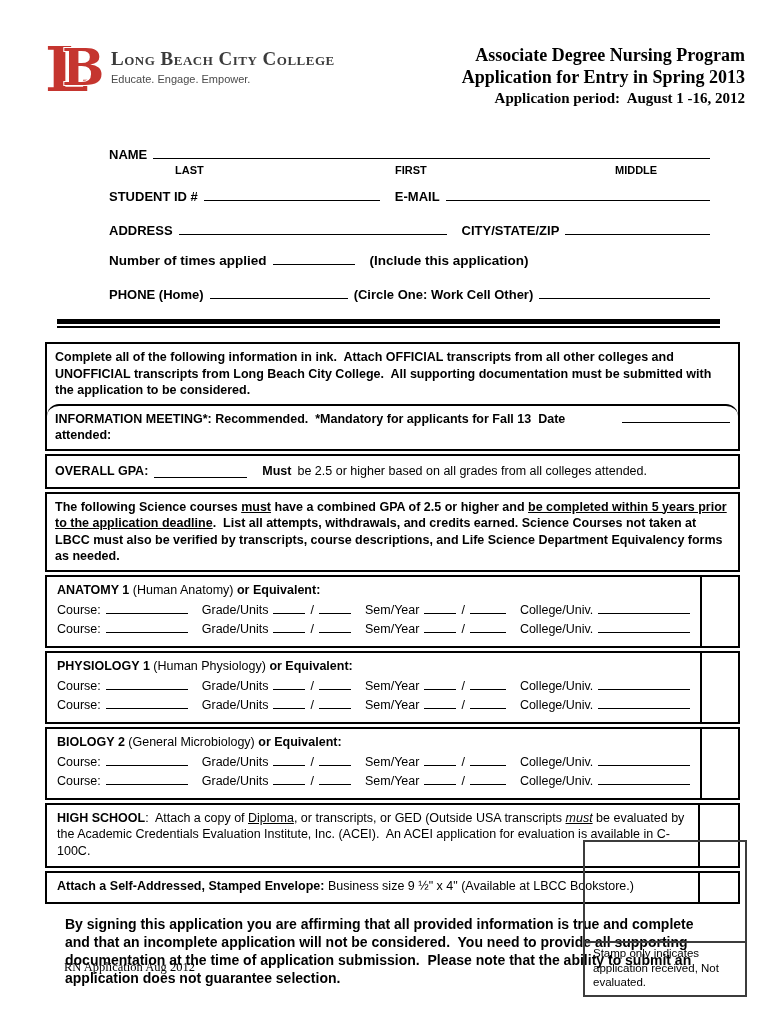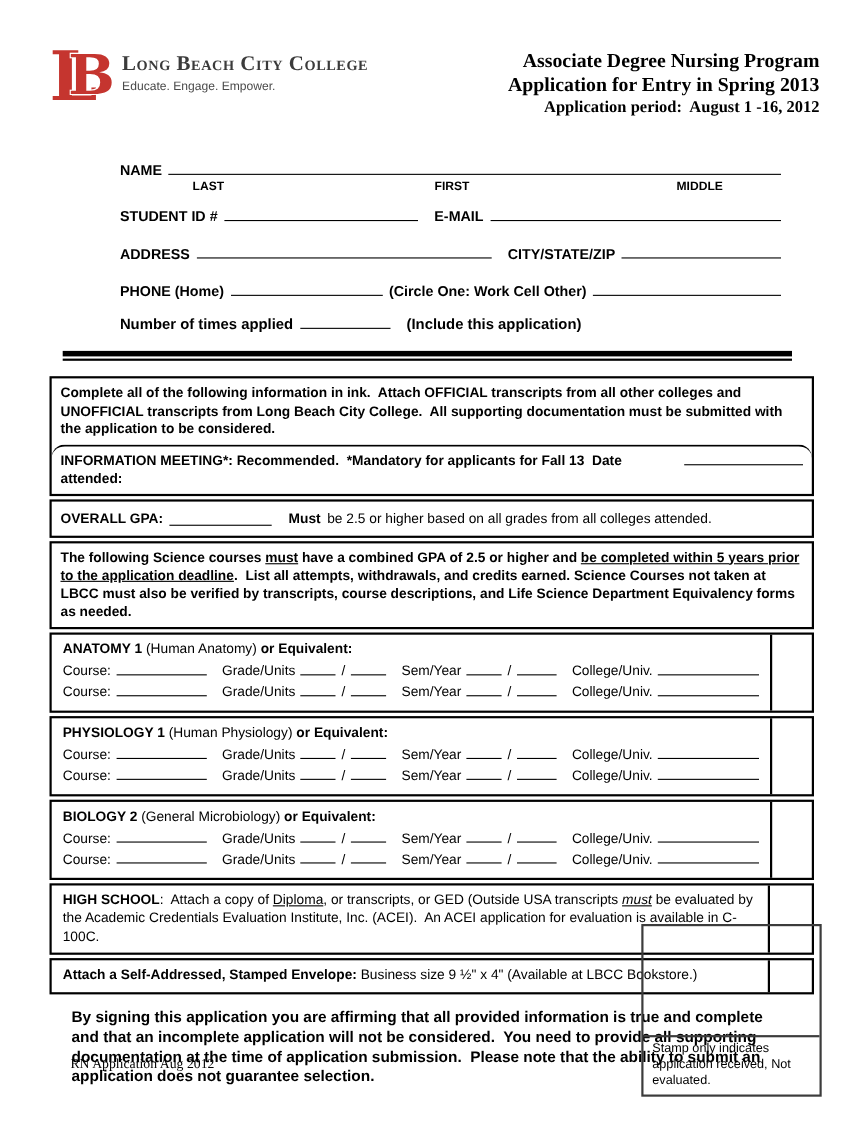--- a/index.html
+++ b/index.html
@@ -102,31 +102,31 @@
       <span class="bl grow"></span>
     </div>
 
     <div class="frow mt19">
       <b>ADDRESS</b>
       <span class="bl" style="width:268px"></span>
       <b class="gapL">CITY/STATE/ZIP</b>
       <span class="bl grow"></span>
     </div>
 
+    <div class="frow mt15 times-row">
+      <b>Number of times applied</b>
+      <span class="bl" style="width:82px"></span>
+      <b class="gapL">(Include this application)</b>
+    </div>
+
     <div class="frow mt19">
       <b>PHONE (Home)</b>
       <span class="bl" style="width:138px"></span>
       <b>(Circle One: Work Cell Other)</b>
       <span class="bl grow"></span>
-    </div>
-
-    <div class="frow mt15 times-row">
-      <b>Number of times applied</b>
-      <span class="bl" style="width:82px"></span>
-      <b class="gapL">(Include this application)</b>
     </div>
   </div>
 
   <div class="double-rule">
     <div class="dr-thick"></div>
     <div class="dr-thin"></div>
   </div>
 
   <div class="boxes">
 

